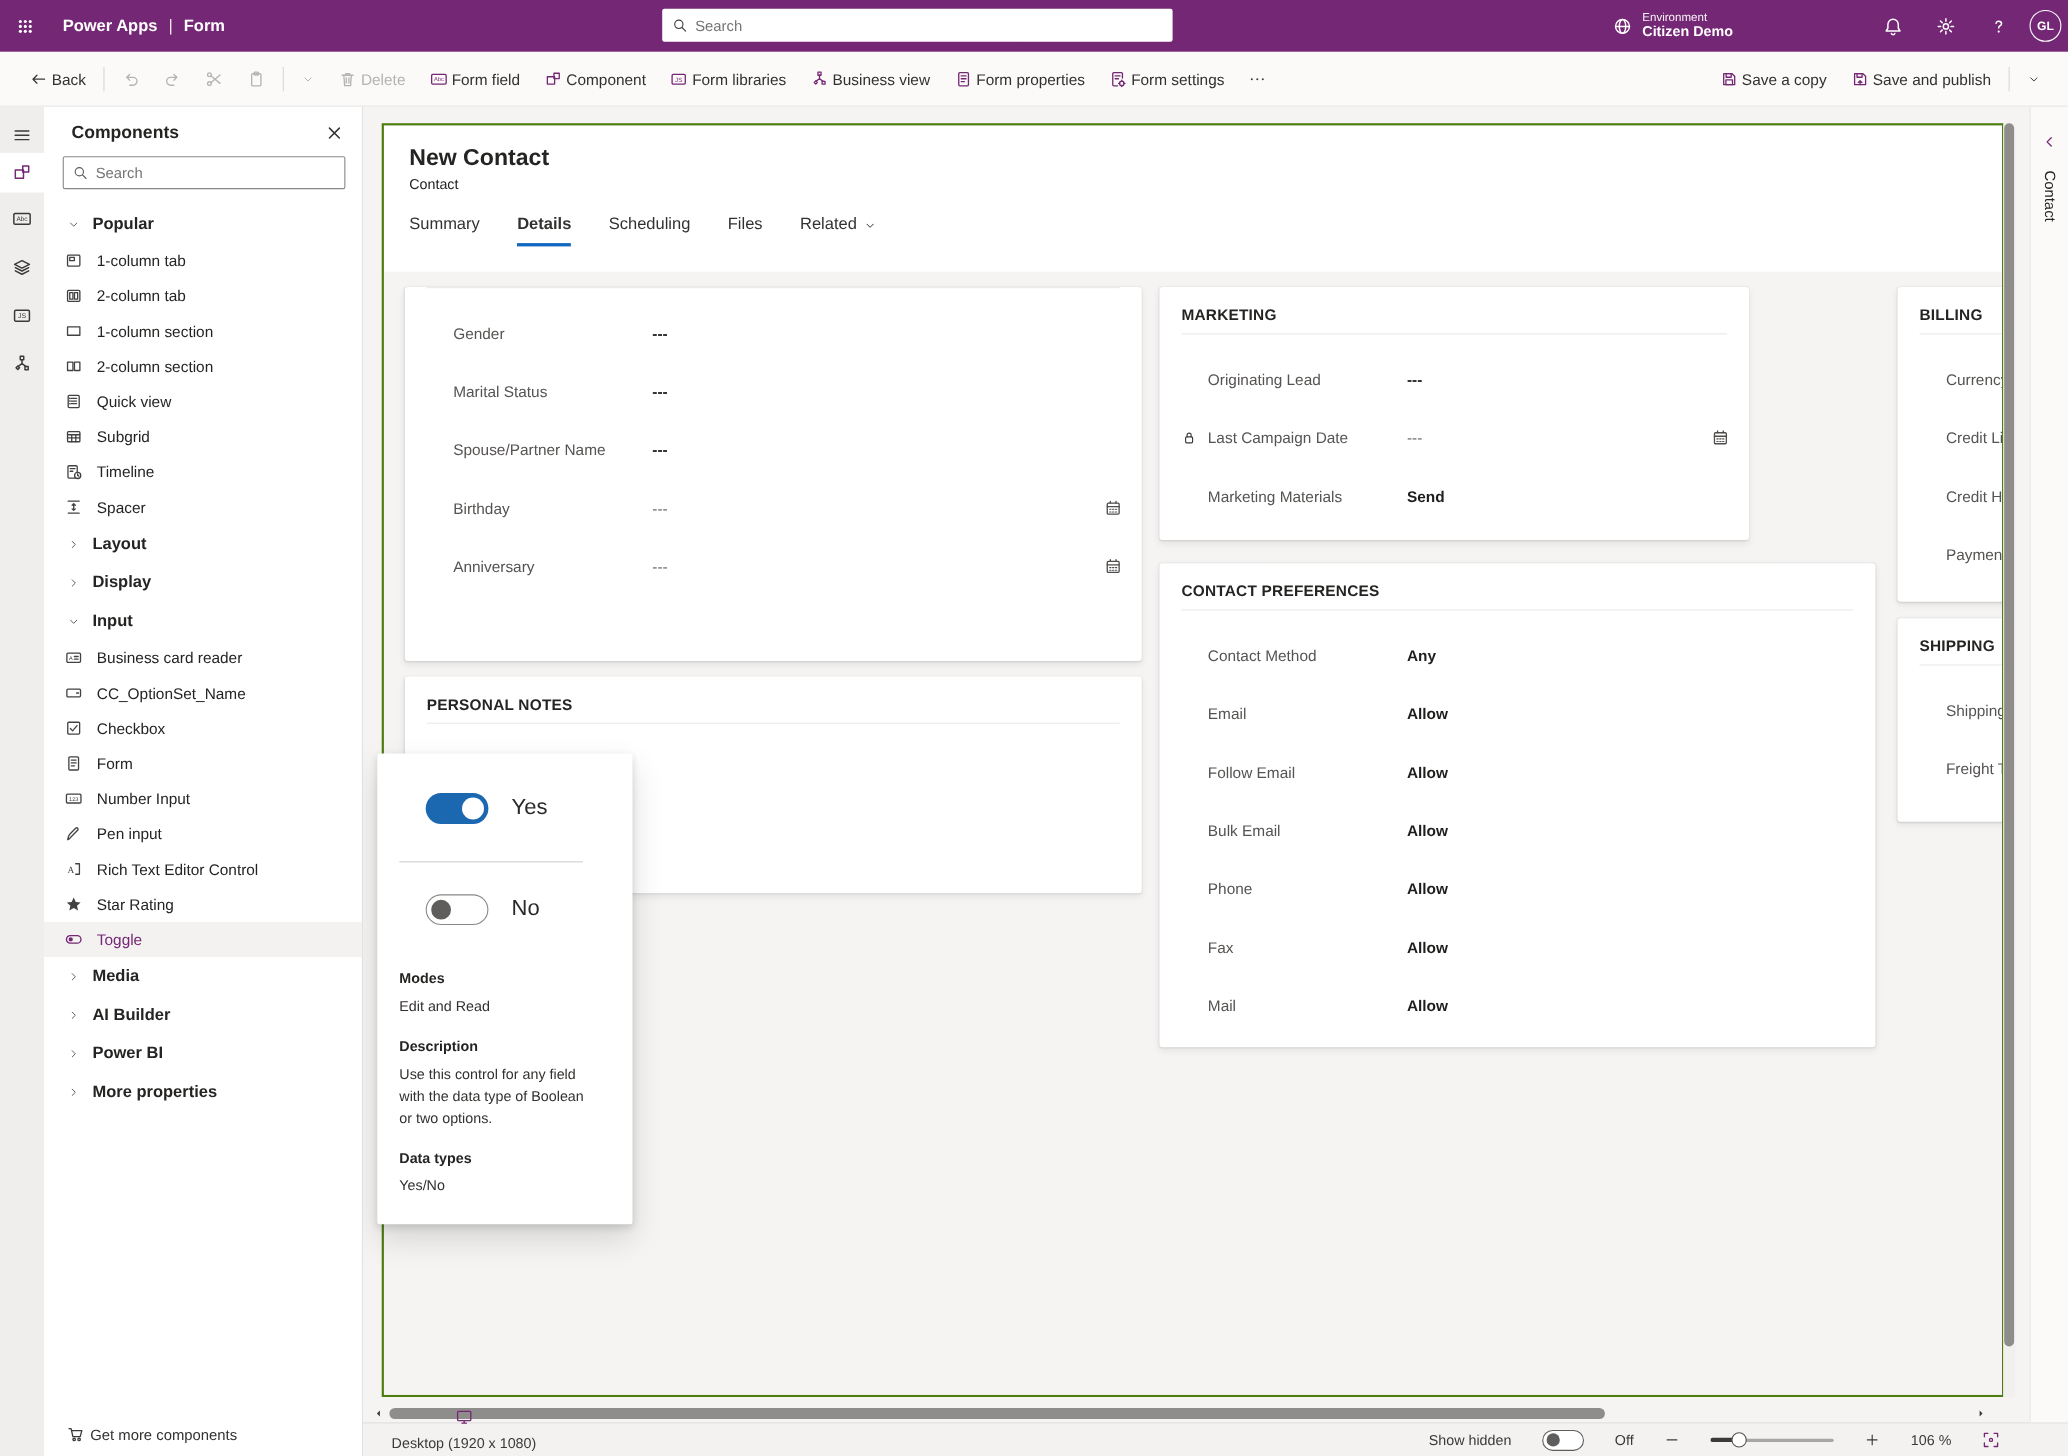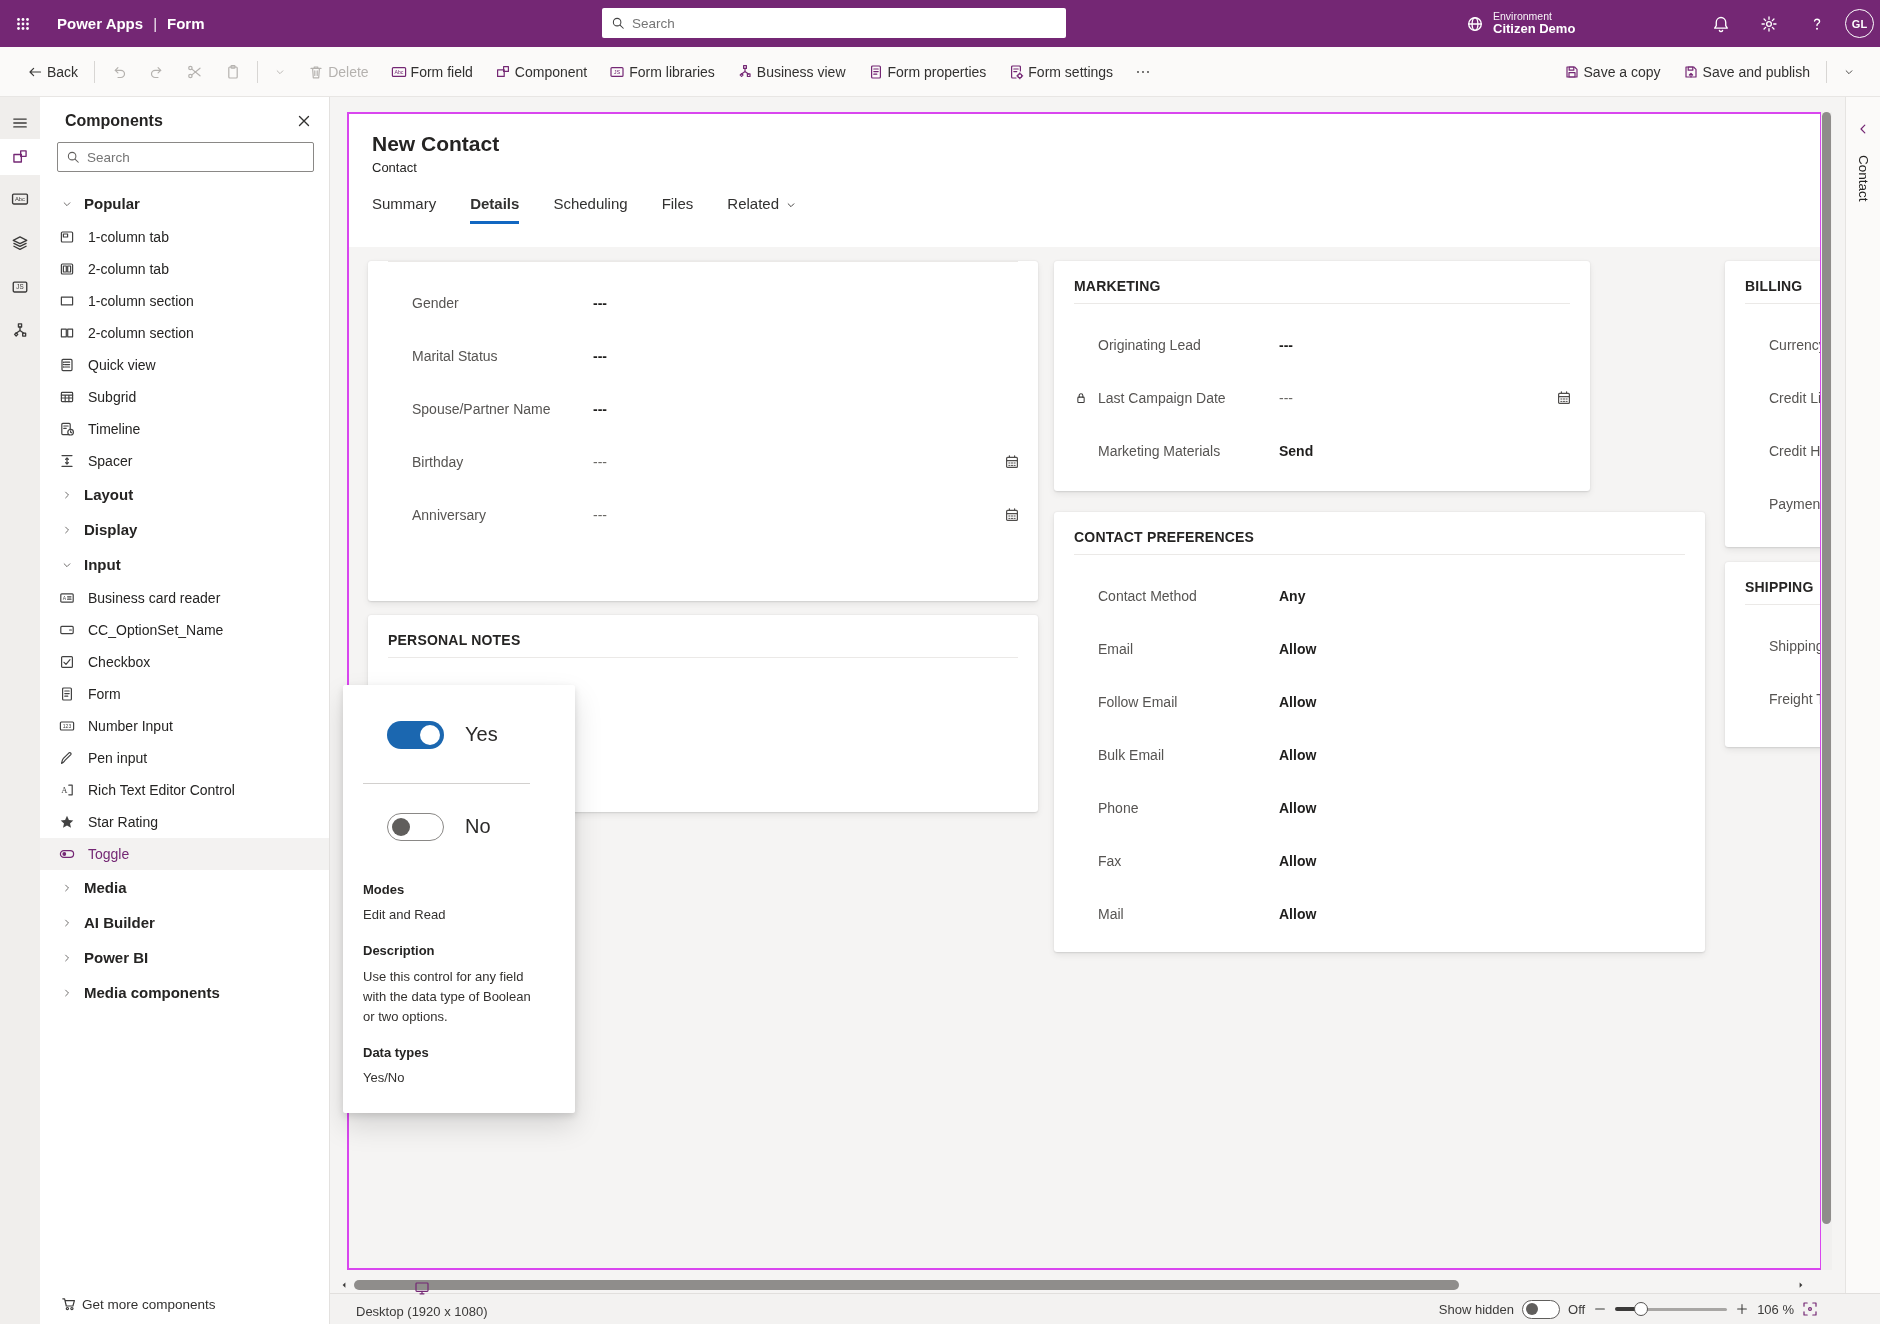--- a/index.html
+++ b/index.html
@@ -50,21 +50,21 @@
   .comp-group .chev { color:#605e5c; }
   .comp-item { height:32px; display:flex; align-items:center; gap:13px; padding-left:19px; font-size:14px; color:#252423; cursor:pointer; }
   .comp-item .ic { color:#424242; }
   .comp-item.selected { background:#f3f2f1; color:#742774; }
   .comp-item.selected .ic { color:#742774; }
   .panel-footer { position:absolute; left:0; bottom:0; width:100%; height:40px; display:flex; align-items:center; gap:5px; padding-left:21px; font-size:13.5px; color:#323130; cursor:pointer; background:#fff; }
   .panel-footer .ic { color:#3b3a39; }
 
   
   .canvas-area { position:absolute; left:330px; top:97px; width:1515px; height:1180px; background:#f5f4f3; z-index:10; }
-  .frame { position:absolute; left:17px; top:15px; width:1475px; height:1158px; background:#fff; border:2px solid #d946ef; overflow:hidden; }
+  .frame { position:absolute; left:17px; top:15px; width:1475px; height:1158px; background:#fff; border:2px solid #4d7c0f; overflow:hidden; }
   .form-title { padding:18px 0 0 23px; font-size:21px; font-weight:700; color:#252423; }
   .form-entity { padding:4px 0 0 23px; font-size:13px; color:#252423; }
   .form-tabs { display:flex; gap:34px; padding-left:23px; margin-top:20px; font-size:15px; color:#323130; }
   .tab { display:flex; align-items:center; gap:6px; padding-bottom:9px; border-bottom:3px solid transparent; cursor:pointer; }
   .tab.active { font-weight:700; border-bottom-color:#1267c1; }
   .tab .tabchev { color:#323130; margin-top:2px; }
   .form-body { position:absolute; left:0; top:133px; width:1471px; height:1021px; background:#f5f4f3; overflow:hidden; }
   .card { position:absolute; background:#fff; border-radius:3px; box-shadow:0 0.6px 1.8px rgba(0,0,0,.11), 0 3px 7px rgba(0,0,0,.07); }
   .sec-personal            { left:19px;   top:14px;  width:670px; height:340px; }
   .sec-personal-notes      { left:19px;   top:368px; width:670px; height:197px; }
@@ -107,21 +107,21 @@
 
   
   .hscroll { position:absolute; left:330px; top:1277px; width:1515px; height:16px; background:#f5f4f3; z-index:20; }
   .h-arrow { position:absolute; top:2px; width:12px; height:12px; color:#3b3a39; cursor:pointer; }
   .hthumb { position:absolute; left:24px; top:3px; width:1105px; height:10px; background:#8f8d8b; border-radius:5px; cursor:pointer; }
 
   
   .status-bar { position:absolute; left:330px; top:1293px; width:1550px; height:31px; background:#f3f2f1; border-top:1px solid #e1dfdd; display:flex; align-items:center; font-size:13px; color:#3b3a39; z-index:25; }
   .sb-left { display:flex; align-items:center; gap:8px; padding-left:26px; cursor:pointer;flex-direction:column; }
   .sb-left .ic { color:#742774; }
-  .sb-right { margin-left:auto; display:flex; align-items:center; gap:8px; padding-right:62px; }
+  .sb-right { margin-left:auto; display:flex; align-items:center; gap:28px; padding-right:62px; }
   .sb-toggle { width:38px; height:19px; border:1px solid #605e5c; border-radius:10px; position:relative; background:#fff; cursor:pointer; }
   .sb-toggle .knob { position:absolute; left:3px; top:2.5px; width:12px; height:12px; border-radius:50%; background:#605e5c; }
   .slider { position:relative; width:112px; height:16px; cursor:pointer; }
   .slider .seg-a { position:absolute; left:0; top:6px; width:26px; height:4px; background:#3b3a39; border-radius:2px; }
   .slider .seg-b { position:absolute; left:26px; top:6.5px; right:0; height:3px; background:#a8a6a4; border-radius:2px; }
   .slider .thumb { position:absolute; left:19px; top:1px; width:14px; height:14px; border-radius:50%; background:#fff; border:1.5px solid #555352; }
   .sb-ic { width:14px; height:14px; color:#3b3a39; cursor:pointer; }
   .fit-ic { width:16px; height:16px; color:#742774; cursor:pointer; }
   .grip { position:absolute; right:1px; bottom:1px; width:14px; height:14px; color:#9a9896; }
 </style>
@@ -645,21 +645,21 @@
           </svg>
         </span>
         <span>Power BI</span>
       </div>
       <div class="comp-group">
         <span class="ic s12 chev">
           <svg viewBox="0 0 16 16" fill="none" stroke="currentColor" stroke-width="1.2" stroke-linecap="round" stroke-linejoin="round">
             <path d="M6.2 4.2L10 8l-3.8 3.8"></path>
           </svg>
         </span>
-        <span>Media components</span>
+        <span>More properties</span>
       </div>
     </div>
   <div class="panel-footer">
     <span class="ic">
         <svg viewBox="0 0 16 16" fill="none" stroke="currentColor" stroke-width="1.2" stroke-linecap="round" stroke-linejoin="round">
           <path d="M1.8 2.8h1.8l1.7 7.2h6.6l1.5-5.4H4"></path>
           <circle cx="6.4" cy="12.6" r="1.1"></circle>
           <circle cx="10.9" cy="12.6" r="1.1"></circle>
         </svg>
       </span>

